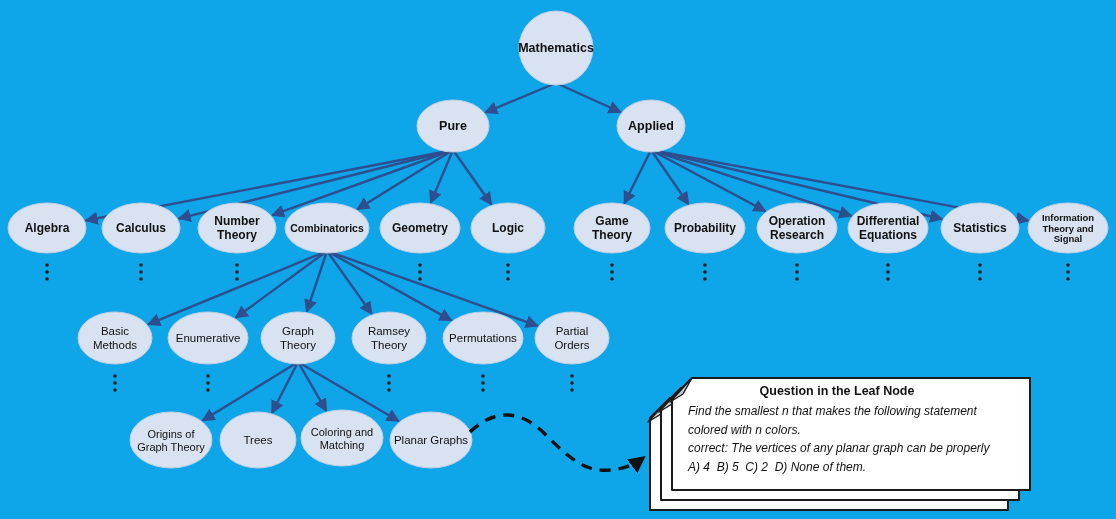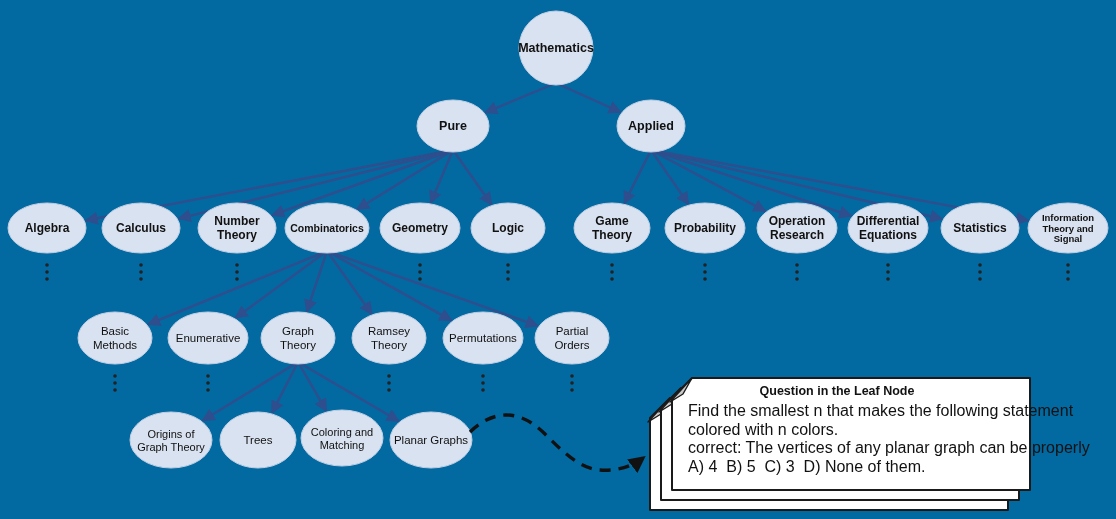--- a/index.html
+++ b/index.html
@@ -1,39 +1,40 @@
 <!DOCTYPE html>
 <html><head>
 <meta charset="utf-8">
 <style>
   html,body{margin:0;padding:0;background:#ffffff;}
   .stage{
     position:relative;
     width:1116px;height:519px;
-    background:#0369a1;
+    background:#0ea5e9;
     font-family:"Liberation Sans",sans-serif;
     overflow:hidden;
   }
   .stage > svg{position:absolute;left:0;top:0;z-index:1;}
   .stage text{font-family:"Liberation Sans",sans-serif;}
   .card-text{
     position:absolute;z-index:2;
     box-sizing:border-box;
     color:#111111;
   }
   .card-title{
     font-weight:bold;
     font-size:12.5px;
     text-align:center;
     padding-top:6px;
   }
   .card-body{
-    font-size:16px;
+    font-size:12px;
     line-height:18.5px;
     margin:4px 10px 0 16px;
+    font-style:italic;
   }
   .card-line{white-space:nowrap;}
   .card-options{white-space:pre-wrap;}
 </style>
 </head>
 <body>
 
 <div class="stage">
   <svg id="diagram" width="1116" height="519" viewBox="0 0 1116 519">
       <defs>
@@ -262,16 +263,16 @@
       </g>
       <path d="M 470 432 C 494 409 520 409 545 434 C 562 451 580 469 600 470 C 614 471 630 468 643 458" fill="none" stroke="#111111" stroke-width="3.4" stroke-dasharray="11 8" marker-end="url(#arrowBlack)"></path>
     </svg>
 
   <div class="card-text" id="card-text" style="left: 672px; top: 378px; width: 330px; height: 112px;">
     <div class="card-title">Question in the Leaf Node</div>
     <div class="card-body">
       <div class="card-line">Find the smallest n that makes the following statement</div>
       <div class="card-line">colored with n colors.</div>
       <div class="card-line">correct: The vertices of any planar graph can be properly</div>
-      <div class="card-line card-options">A) 4  B) 5  C) 3  D) None of them.</div>
+      <div class="card-line card-options">A) 4  B) 5  C) 2  D) None of them.</div>
     </div>
   </div>
 </div>
 
 </body></html>

